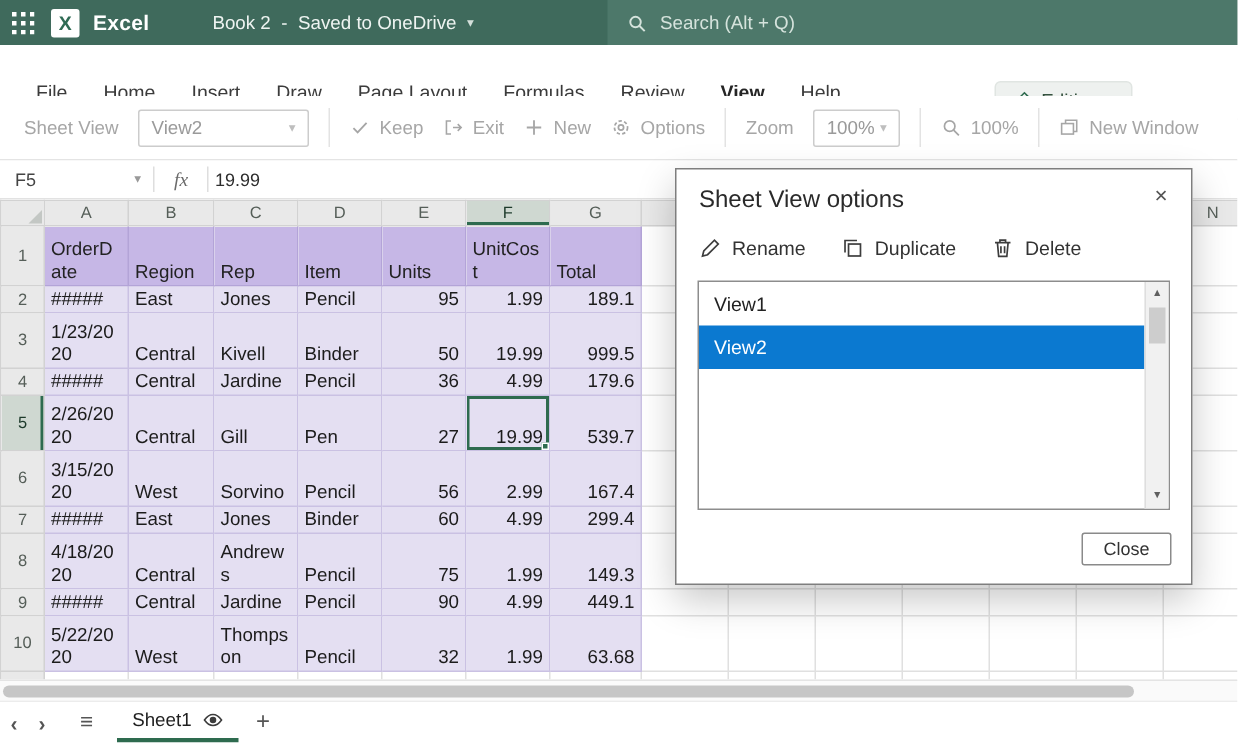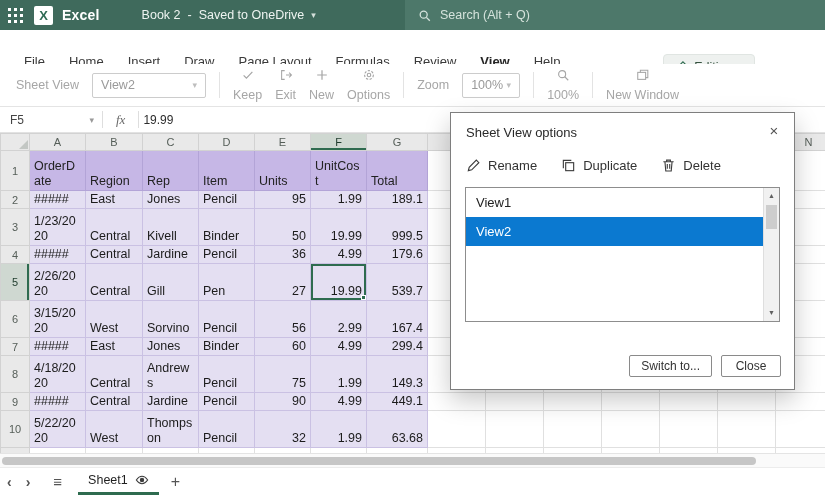--- a/index.html
+++ b/index.html
@@ -34,21 +34,21 @@
   .editpill svg { width:13px; height:13px; color:#2e6b4f; }
 
   
   .ribbon { position:absolute; top:64px; left:0; right:0; height:43px; background:#fff;
     border-bottom:1px solid #e4e4e4; display:flex; align-items:center; gap:13px;
     padding-left:16px; color:#a6a6a6; font-size:12.5px; white-space:nowrap; overflow:hidden; }
   .rsel { width:114px; height:25px; border:1px solid #cccccc; border-radius:2px; background:#fff;
     display:flex; align-items:center; justify-content:space-between; padding:0 8px; color:#9a9a9a; cursor:default; }
   .rsel.small { width:58px; }
   .rdiv { width:1px; height:26px; background:#e3e3e3; }
-  .rbtn { display:flex; align-items:center; gap:6px; color:#a6a6a6; cursor:default;flex-direction:column; }
+  .rbtn { display:flex; align-items:center; gap:6px; color:#a6a6a6; cursor:default; }
   .rbtn svg { width:14px; height:14px; }
 
   
   .fbar { position:absolute; top:107px; left:0; right:0; height:26px; background:#fff;
     border-bottom:1px solid #e2e2e2; display:flex; align-items:center; font-size:12px; color:#444; }
   .namebox { width:102px; height:100%; display:flex; align-items:center; padding-left:10px; position:relative; cursor:pointer;text-align:right; }
   .namebox .chev { position:absolute; right:8px; color:#888; }
   .fdiv { width:1px; height:17px; background:#dedede; }
   .fx { font-family:"Liberation Serif","DejaVu Serif",serif; font-style:italic; color:#6b6b6b;
     padding:0 13px; font-size:13px; }
@@ -91,27 +91,27 @@
   .snav { padding:0 7px; font-size:14px; color:#555; cursor:pointer; font-weight:bold; }
   .allsheets { margin-left:16px; font-size:15px; color:#555; cursor:pointer; }
   .sheettab { margin-left:16px; height:100%; display:flex; align-items:center; gap:7px; padding:0 10px;
     border-bottom:3px solid var(--accent-green,#2e6b4f); color:#1f1f1f; cursor:pointer; }
   .sheettab svg { width:14px; height:14px; color:#3c3c3c; }
   .addsheet { margin-left:12px; font-size:16px; color:#555; cursor:pointer; }
 
   
   .dialog { position:absolute; left:450px; top:112px; width:345px; height:278px; background:#fff;
     border:1px solid #7e7e7e; box-shadow:0 10px 24px rgba(0,0,0,.22); z-index:30; color:#333; }
-  .dtitle { position:absolute; left:15px; top:12px; font-size:13px; color:#2a2a2a; }
+  .dtitle { position:absolute; left:15px; top:12px; font-size:16px; color:#2a2a2a; }
   .dclose { position:absolute; right:9px; top:7px; width:22px; height:22px; line-height:21px;
     text-align:center; font-size:15px; color:#555; cursor:pointer; }
   .dactions { position:absolute; left:15px; top:45px; display:flex; gap:24px; }
   .daction { display:flex; align-items:center; gap:7px; font-size:13px; color:#333; cursor:pointer; }
   .daction svg { width:15px; height:15px; color:#3d3d3d; }
-  .dlist { position:absolute; left:14px; right:14px; top:74px; height:135px;
+  .dlist { position:absolute; left:14px; right:14px; top:74px; height:153px;
     border:1px solid #8d8d8d; background:#fff; }
   .dlist-inner { position:absolute; top:0; left:0; bottom:0; right:16px; }
   .ditem { height:29px; line-height:29px; padding-left:10px; font-size:13px; color:#222; cursor:pointer; }
   .ditem.selected { background:var(--selection-blue,#0b79d0); color:#fff; }
   .dscroll { position:absolute; top:0; right:0; bottom:0; width:16px; background:#f1f1f1;
     border-left:1px solid #dedede; }
   .darrow { position:absolute; left:0; right:0; height:14px; text-align:center;
     font-size:7px; color:#606060; line-height:14px; cursor:pointer; }
   .darrow.up { top:1px; } .darrow.down { bottom:1px; }
   .dthumb { position:absolute; top:17px; left:2px; width:11px; height:24px; background:#cdcdcd; cursor:pointer; }
@@ -524,18 +524,17 @@
         <div class="ditem">View1</div>
         <div class="ditem selected">View2</div>
       </div>
       <div class="dscroll">
         <div class="darrow up">▲</div>
         <div class="dthumb"></div>
         <div class="darrow down">▼</div>
       </div>
     </div>
     <div class="dfooter">
-      <div class="dbtn">Switch to...</div>
       <div class="dbtn">Close</div>
     </div>
   </div>
 
 </div>
 
 </body></html>

